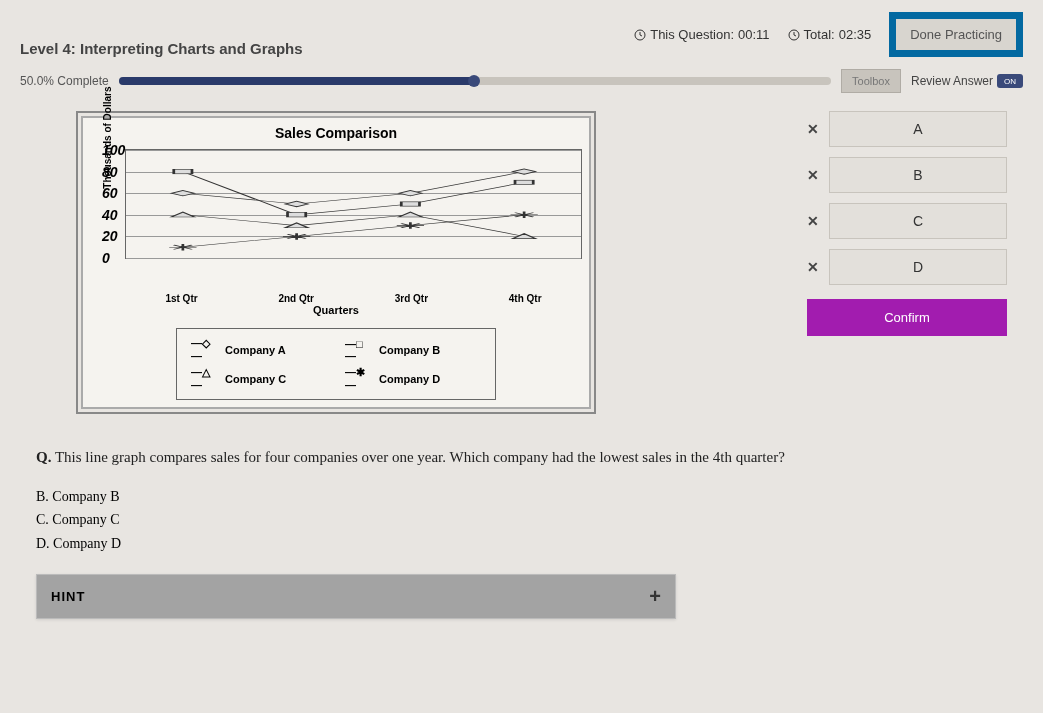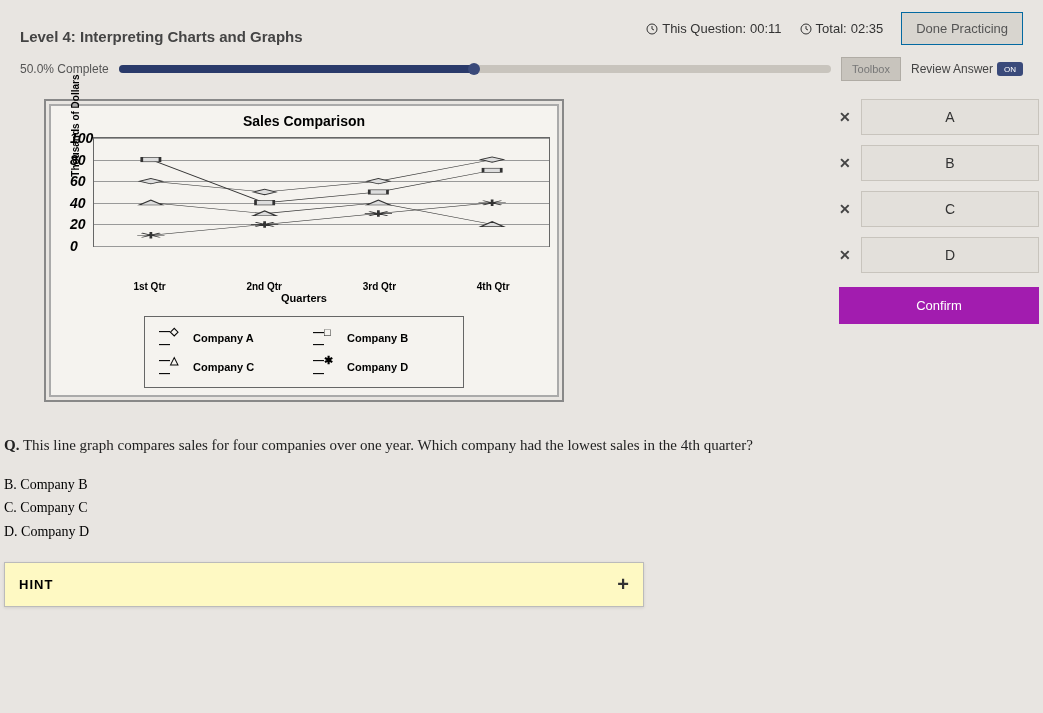--- a/index.html
+++ b/index.html
@@ -2,47 +2,47 @@
 <html><head>
 <meta charset="utf-8">
 <style>
 * { box-sizing: border-box; margin: 0; padding: 0; }
 body { font-family: Arial, sans-serif; background: #e8e5e1; width: 1043px; height: 713px; overflow: hidden; position: relative; }
 .header { display: flex; align-items: flex-end; padding: 12px 20px; gap: 20px; }
 .level-title { font-size: 15px; color: #444; font-weight: 600; }
 .timer-group { margin-left: auto; display: flex; align-items: center; gap: 18px; font-size: 13px; color: #333; }
 .timer-item { display: flex; align-items: center; gap: 4px; }
 .clock-icon { width: 12px; height: 12px; }
-.done-btn { background: #d8d5cf; border: 1px solid #0369a1; padding: 8px 14px; font-size: 13px; color: #555; cursor: pointer; }
+.done-btn { background: #d8d5cf; border: 7px solid #0369a1; padding: 8px 14px; font-size: 13px; color: #555; cursor: pointer; }
 .progress-row { display: flex; align-items: center; padding: 0 20px 8px 20px; gap: 10px; }
 .progress-label { font-size: 12px; color: #555; }
 .progress-bar { flex: 1; height: 8px; background: #c8c4bd; border-radius: 4px; position: relative; }
 .progress-fill { height: 100%; background: #2a3a6a; border-radius: 4px; position: relative; }
 .progress-dot { position: absolute; right: -5px; top: -2px; width: 12px; height: 12px; border-radius: 50%; background: #3a4a7a; }
 .toolbox-btn { background: #c8c4bd; border: 1px solid #b0aca5; padding: 5px 10px; font-size: 11px; color: #777; cursor: pointer; }
 .review-group { display: flex; align-items: center; gap: 4px; font-size: 12px; color: #444; }
 .review-toggle { width: 26px; height: 14px; background: #3a4a7a; border-radius: 3px; display: flex; align-items: center; justify-content: center; color: #fff; font-size: 8px; }
-.main { display: flex; padding: 0 4px; gap: 20px; }
+.main { display: flex; padding: 0 36px; gap: 20px; }
 .content { flex: 1; padding-top: 10px; }
 .chart-box { border: 2px solid #888; background: #f5f3ef; padding: 12px; width: 520px; margin-left: 40px; box-shadow: inset 0 0 0 3px #e8e5e1, inset 0 0 0 5px #aaa; }
 .chart-title { text-align: center; font-weight: bold; font-size: 14px; margin-bottom: 8px; }
 .chart-plot { position: relative; height: 140px; margin-left: 35px; }
 .ylabel { position: absolute; left: -18px; top: 50%; transform: rotate(-90deg) translateX(35%); transform-origin: left; font-size: 10px; font-weight: bold; white-space: nowrap; }
 .plot-area { border: 1px solid #666; height: 110px; position: relative; background: #f5f3ef; }
 .gridline { position: absolute; left: 0; right: 0; border-top: 1px solid #999; }
 .ytick { position: absolute; left: -24px; font-size: 14px; font-weight: bold; transform: translateY(-50%); font-style: italic; }
 .xtick-row { display: flex; justify-content: space-around; font-size: 10px; font-weight: bold; margin-top: 4px; margin-left: 35px; }
 .xlabel { text-align: center; font-size: 11px; font-weight: bold; margin-top: 0; }
 .legend { border: 1px solid #666; margin: 12px auto 0; padding: 8px 14px; width: 320px; display: grid; grid-template-columns: 1fr 1fr; gap: 4px 18px; font-size: 11px; font-weight: bold; }
 .legend-item { display: flex; align-items: center; gap: 6px; }
 .legend-marker { width: 28px; display: inline-flex; align-items: center; justify-content: center; }
 .question-block { margin-top: 32px; font-size: 15px; color: #222; font-family: Georgia, serif; line-height: 1.5; }
 .question-label { font-weight: bold; }
 .options-list { margin-top: 16px; font-family: Georgia, serif; font-size: 14px; line-height: 1.7; }
-.hint-bar { margin-top: 18px; border: 1px solid #bbb; background: #fef9c3; box-shadow: 0 1px 3px rgba(0,0,0,0.1); display: flex; align-items: center; justify-content: space-between; padding: 10px 14px; width: 640px; }
+.hint-bar { margin-top: 18px; border: 1px solid #bbb; background: #a3a3a3; box-shadow: 0 1px 3px rgba(0,0,0,0.1); display: flex; align-items: center; justify-content: space-between; padding: 10px 14px; width: 640px; }
 .hint-label { font-weight: bold; letter-spacing: 1px; font-size: 13px; }
 .hint-plus { font-size: 20px; font-weight: bold; color: #333; }
 .answer-panel { width: 200px; padding-top: 10px; }
 .answer-row { display: flex; align-items: center; gap: 8px; margin-bottom: 10px; }
 .ans-x { font-size: 14px; font-weight: bold; color: #444; width: 14px; }
 .ans-btn { flex: 1; background: #e3e0db; border: 1px solid #c8c4bd; padding: 9px 0; text-align: center; font-size: 14px; color: #333; cursor: pointer; }
 .confirm-btn { width: 100%; background: #a21caf; border: none; color: #fff; padding: 11px 0; font-size: 13px; cursor: pointer; margin-top: 4px; text-align: center; }
 svg.series { position: absolute; inset: 0; width: 100%; height: 100%; overflow: visible; }
 </style>
 </head>

